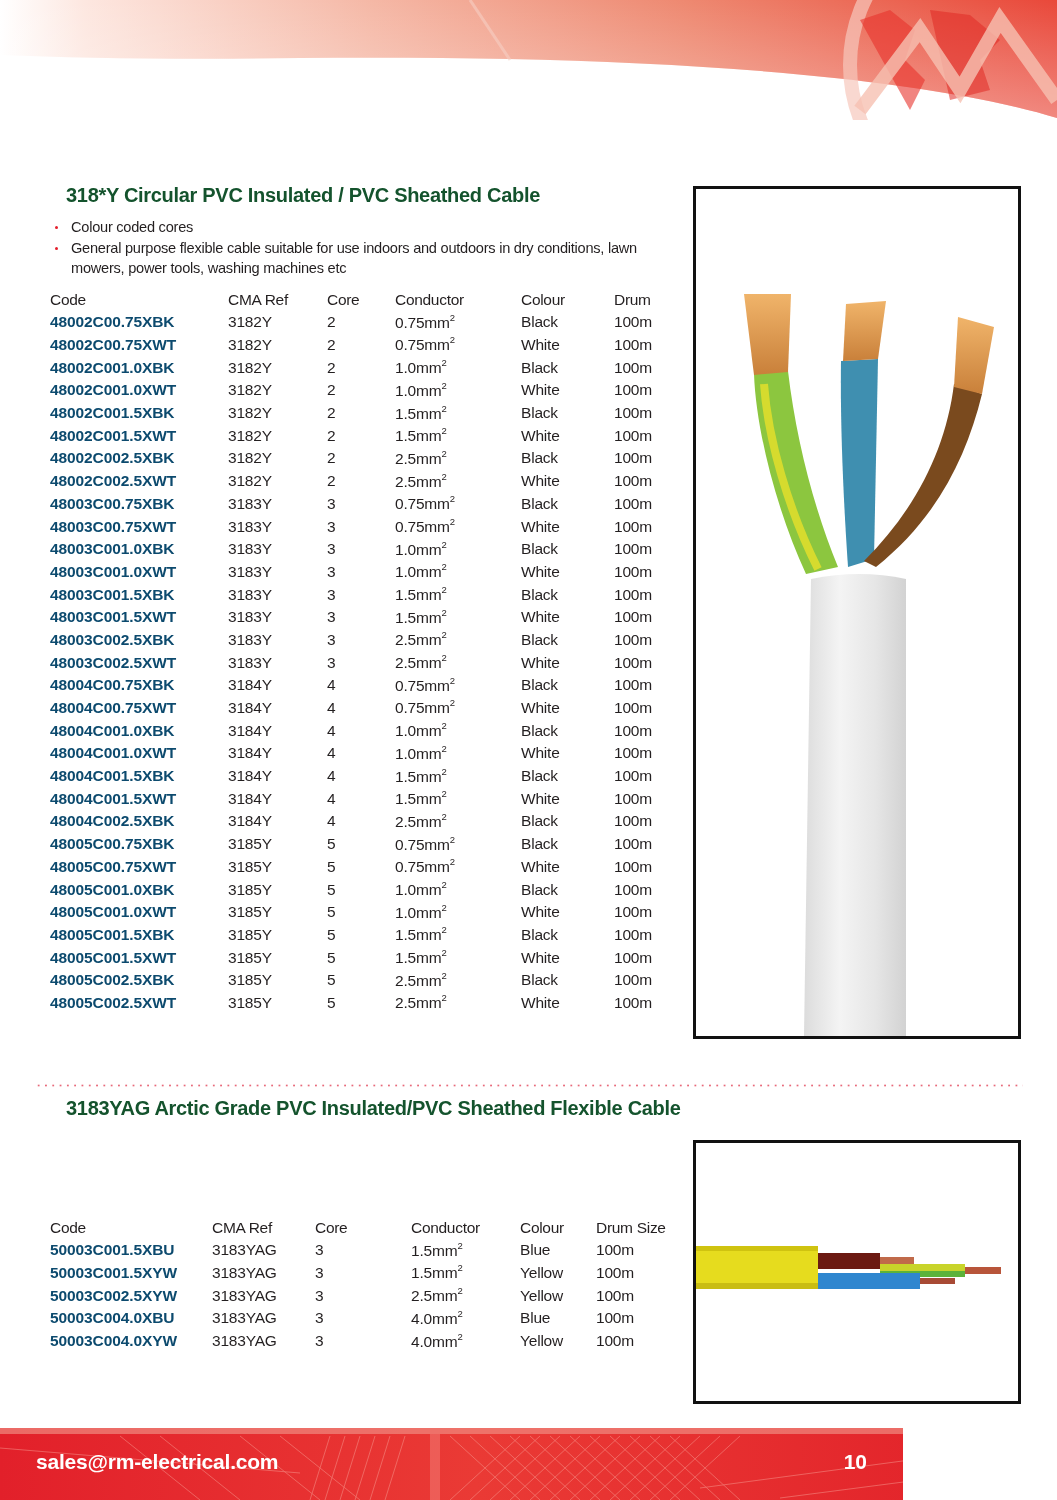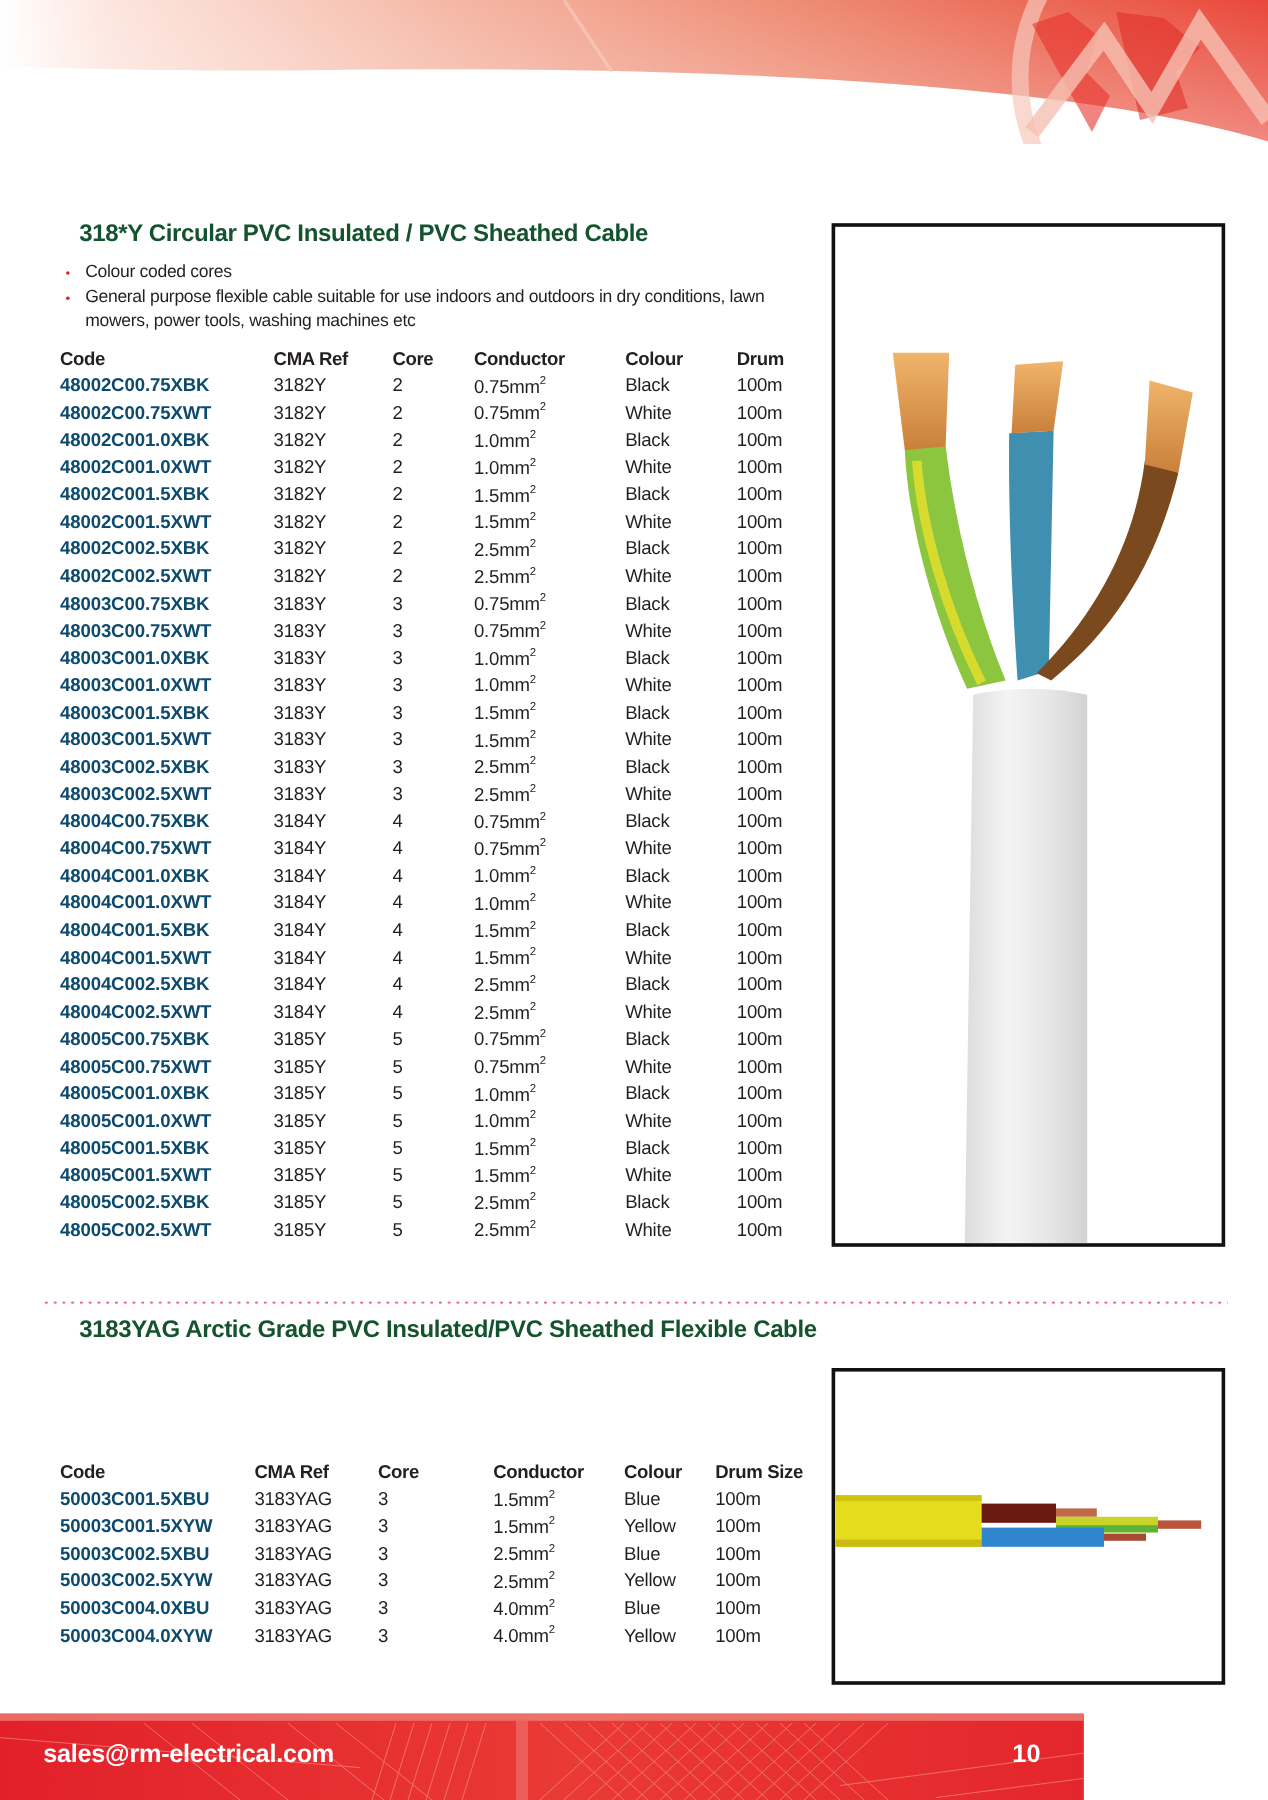--- a/index.html
+++ b/index.html
@@ -13,21 +13,21 @@
     
     .section-title {
       position: absolute; font-family: "Liberation Sans", sans-serif; font-weight: bold;
       font-size: 20px; color: #14532d; letter-spacing: -0.3px; white-space: nowrap; margin-left: 27px;
     }
     .bullets { position: absolute; left: 54px; top: 217px; width: 640px; list-style: none; }
     .bullets li { position: relative; padding-left: 17px; font-size: 14.6px; line-height: 20.5px; color: #231f20; letter-spacing: -0.25px; }
     .bullets li .bullet-dot { position: absolute; left: 1px; top: 9px; width: 3px; height: 3px; background: #e41e2b; border-radius: 50%; }
 
     table.spec { position: absolute; border-collapse: collapse; table-layout: fixed; }
-    table.spec th { font-weight: bold; font-size: 15.5px; text-align: left; color: #231f20; height: 23px; padding: 0; letter-spacing: -0.3px; white-space: nowrap; }
+    table.spec th { font-weight: normal; font-size: 15.5px; text-align: left; color: #231f20; height: 23px; padding: 0; letter-spacing: -0.3px; white-space: nowrap; }
     table.spec td { font-size: 15.5px; height: 22.7px; padding: 0; white-space: nowrap; color: #231f20; letter-spacing: -0.2px; }
     table.spec td.code { color: #0c4a6e; font-weight: bold; letter-spacing: -0.1px; }
     table.spec sup { font-size: 9.5px; position: relative; top: -1px; }
 
     .photo-frame { position: absolute; border: 3px solid #111; background: #fff; overflow: hidden; }
 
     .dotted-separator {
       position: absolute; left: 35px; top: 1084px; width: 988px; height: 3px;
       background-image: radial-gradient(circle, #e8697a 0.9px, transparent 1.2px);
       background-size: 7.3px 3px; background-repeat: repeat-x;
@@ -272,28 +272,20 @@
       </tr>
       <tr>
         <td class="code">48004C002.5XBK</td>
         <td>3184Y</td>
         <td>4</td>
         <td><span>2.5mm</span><sup>2</sup></td>
         <td>Black</td>
         <td>100m</td>
       </tr>
       <tr>
-        <td class="code">48004C002.5XWT</td>
-        <td>3184Y</td>
-        <td>4</td>
-        <td><span>2.5mm</span><sup>2</sup></td>
-        <td>White</td>
-        <td>100m</td>
-      </tr>
-      <tr>
         <td class="code">48005C00.75XBK</td>
         <td>3185Y</td>
         <td>5</td>
         <td><span>0.75mm</span><sup>2</sup></td>
         <td>Black</td>
         <td>100m</td>
       </tr>
       <tr>
         <td class="code">48005C00.75XWT</td>
         <td>3185Y</td>
@@ -413,28 +405,20 @@
         <td><span>1.5mm</span><sup>2</sup></td>
         <td>Blue</td>
         <td>100m</td>
       </tr>
       <tr>
         <td class="code">50003C001.5XYW</td>
         <td>3183YAG</td>
         <td>3</td>
         <td><span>1.5mm</span><sup>2</sup></td>
         <td>Yellow</td>
-        <td>100m</td>
-      </tr>
-      <tr>
-        <td class="code">50003C002.5XBU</td>
-        <td>3183YAG</td>
-        <td>3</td>
-        <td><span>2.5mm</span><sup>2</sup></td>
-        <td>Blue</td>
         <td>100m</td>
       </tr>
       <tr>
         <td class="code">50003C002.5XYW</td>
         <td>3183YAG</td>
         <td>3</td>
         <td><span>2.5mm</span><sup>2</sup></td>
         <td>Yellow</td>
         <td>100m</td>
       </tr>

